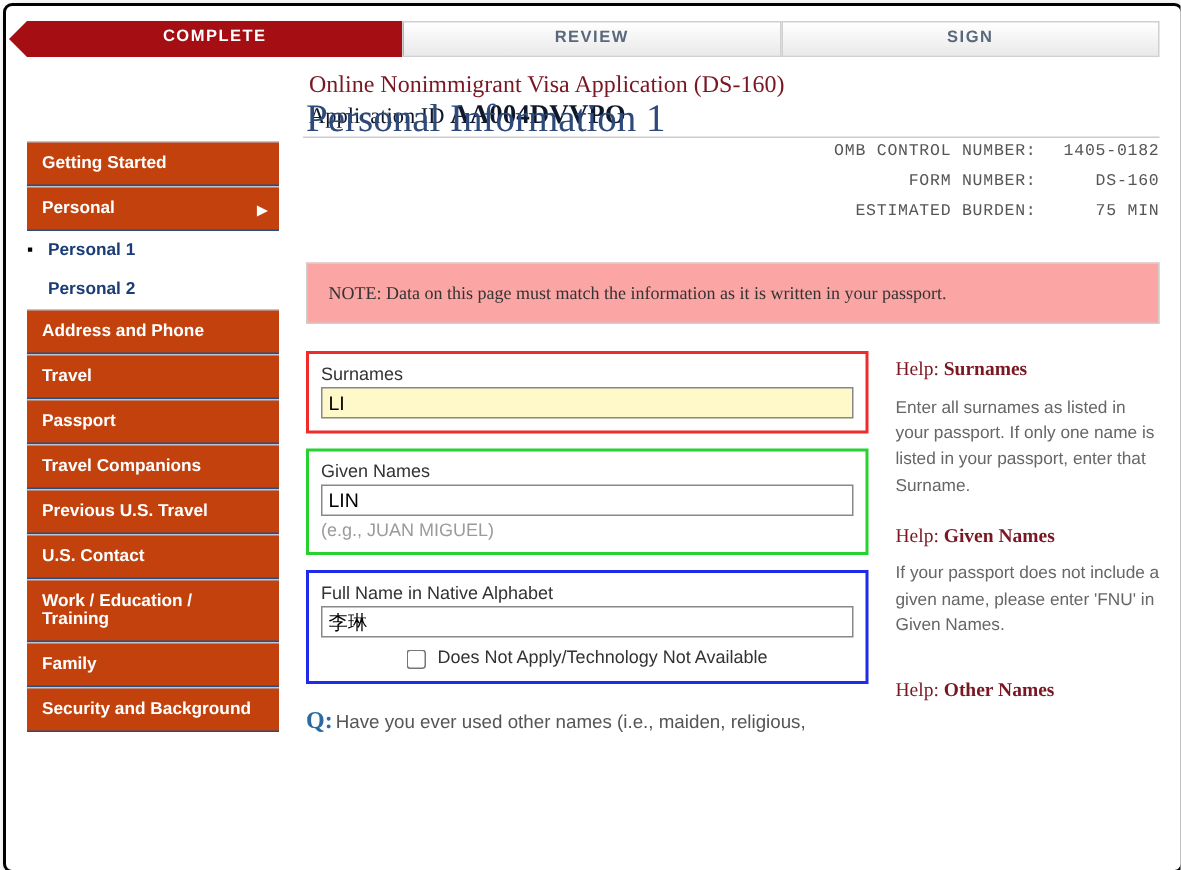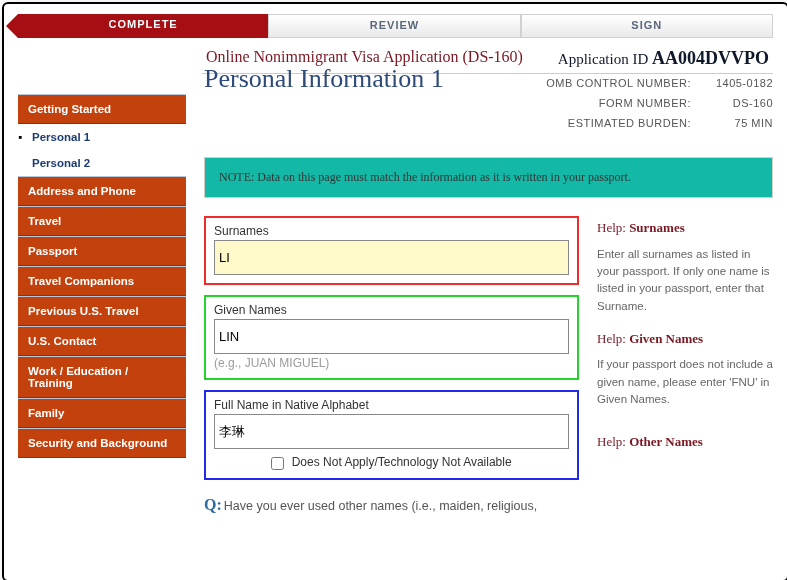--- a/index.html
+++ b/index.html
@@ -20,37 +20,37 @@
   .app-id .id { font-weight:bold; font-size:18px; font-family:'Times New Roman', serif; }
 
   .content-row { display:flex; }
   .sidebar { width: 168px; margin-top: 56px; }
   .sb-item { background:#c2410c; color:#fff; font-size:11.5px; font-weight:bold; padding:8px 10px; border-top:1px solid #b8c7dc; border-bottom:1px solid #2c4d7e; position:relative; cursor:pointer; }
   .sb-item.has-arrow::after { content:"▸"; position:absolute; right:8px; top:7px; font-size:13px; }
   .sb-sub { color:#1b3c75; font-weight:bold; font-size:11.5px; padding:7px 14px; background:#fff; cursor:pointer; }
   .sb-sub.current::before { content:"▪"; position:absolute; margin-left:-14px; color:#000; }
 
   .main { flex:1; padding: 4px 0 0 18px; position:relative; }
-  .meta { text-align:right; color:#555; font-family:Liberation Sans, sans-serif; font-size:11px; line-height:1.8; letter-spacing:.5px; }
+  .meta { text-align:right; color:#555; font-family:Liberation Mono, monospace; font-size:11px; line-height:1.8; letter-spacing:.5px; }
   .meta span.v { display:inline-block; width:82px; text-align:right; }
   .page-h1 { font-family:Georgia,'Times New Roman',serif; font-weight:normal; color:#2d4a7a; font-size:26px; position:absolute; top:26px; left:18px; }
 
-  .note-box { border:1px solid #d2cfc8; background:#14b8a6; padding:12px 14px; font-size:12px; color:#333; margin-top:24px; font-family:Verdana; }
+  .note-box { border:1px solid #d2cfc8; background:#fca5a5; padding:12px 14px; font-size:12px; color:#333; margin-top:24px; font-family:Verdana; }
 
   .form-area { display:flex; margin-top:18px; }
   .fields { flex:1; padding-right:18px; }
   .help { width:176px; color:#666; font-size:11.5px; line-height:1.5; }
   .help h4 { color:#7a1722; font-family:Georgia,serif; font-weight:normal; font-size:13px; margin:2px 0 8px 0; }
   .help h4 .bld { font-weight:bold; }
   .help p { margin-bottom:14px; }
 
   .fg { padding:6px 8px 8px 8px; margin-bottom:10px; }
   .fg label { display:block; color:#333; font-size:12px; margin-bottom:2px; }
   .fg .hint { color:#9b9b9b; font-size:12px; margin-top:2px; }
-  .fg input[type=text] { width:100%; height:35px; padding:1px 4px; font-size:13px; border:1px solid #888; }
+  .fg input[type=text] { width:100%; height:21px; padding:1px 4px; font-size:13px; border:1px solid #888; }
   .fg.surnames input { background:#fff9c9; }
   .hl-red { border:2.5px solid #ef2b2b; }
   .hl-green { border:2.5px solid #27d22f; }
   .hl-blue { border:2.5px solid #1f2be8; }
   .chk-row { text-align:center; font-size:12px; color:#333; margin-top:6px; }
   .chk-row input { vertical-align:middle; margin-right:4px; }
 
   .question { color:#555; font-size:12.5px; margin-top:16px; }
   .question .qmark { color:#2d6aa0; font-family:Georgia,serif; font-size:16px; font-weight:bold; margin-right:2px; }
 </style>
@@ -63,36 +63,37 @@
   <div class="tabs">
     <div class="tab active">COMPLETE</div>
     <div class="tab">REVIEW</div>
     <div class="tab">SIGN</div>
   </div>
 
   <div class="content-row">
 
     <div class="sidebar">
       <div class="sb-item">Getting Started</div>
+      <div class="sb-item has-arrow">Personal</div>
       <div class="sb-sub current">Personal 1</div>
       <div class="sb-sub">Personal 2</div>
       <div class="sb-item">Address and Phone</div>
       <div class="sb-item">Travel</div>
       <div class="sb-item">Passport</div>
       <div class="sb-item">Travel Companions</div>
       <div class="sb-item">Previous U.S. Travel</div>
       <div class="sb-item">U.S. Contact</div>
       <div class="sb-item">Work / Education / Training</div>
       <div class="sb-item">Family</div>
       <div class="sb-item">Security and Background</div>
     </div>
 
     <div class="main">
 
-      <div class="header-row" style="margin-left:-2px;">
+      <div class="header-row" style="margin-left:-2px;flex-direction:column;">
         <div class="app-title">Online Nonimmigrant Visa Application (DS-160)</div>
         <div class="app-id">
           <span>Application ID</span>
           <span class="id">AA004DVVPO</span>
         </div>
       </div>
 
       <div class="meta">
         <div><span>OMB CONTROL NUMBER:</span><span class="v">1405-0182</span></div>
         <div><span>FORM NUMBER:</span><span class="v">DS-160</span></div>

